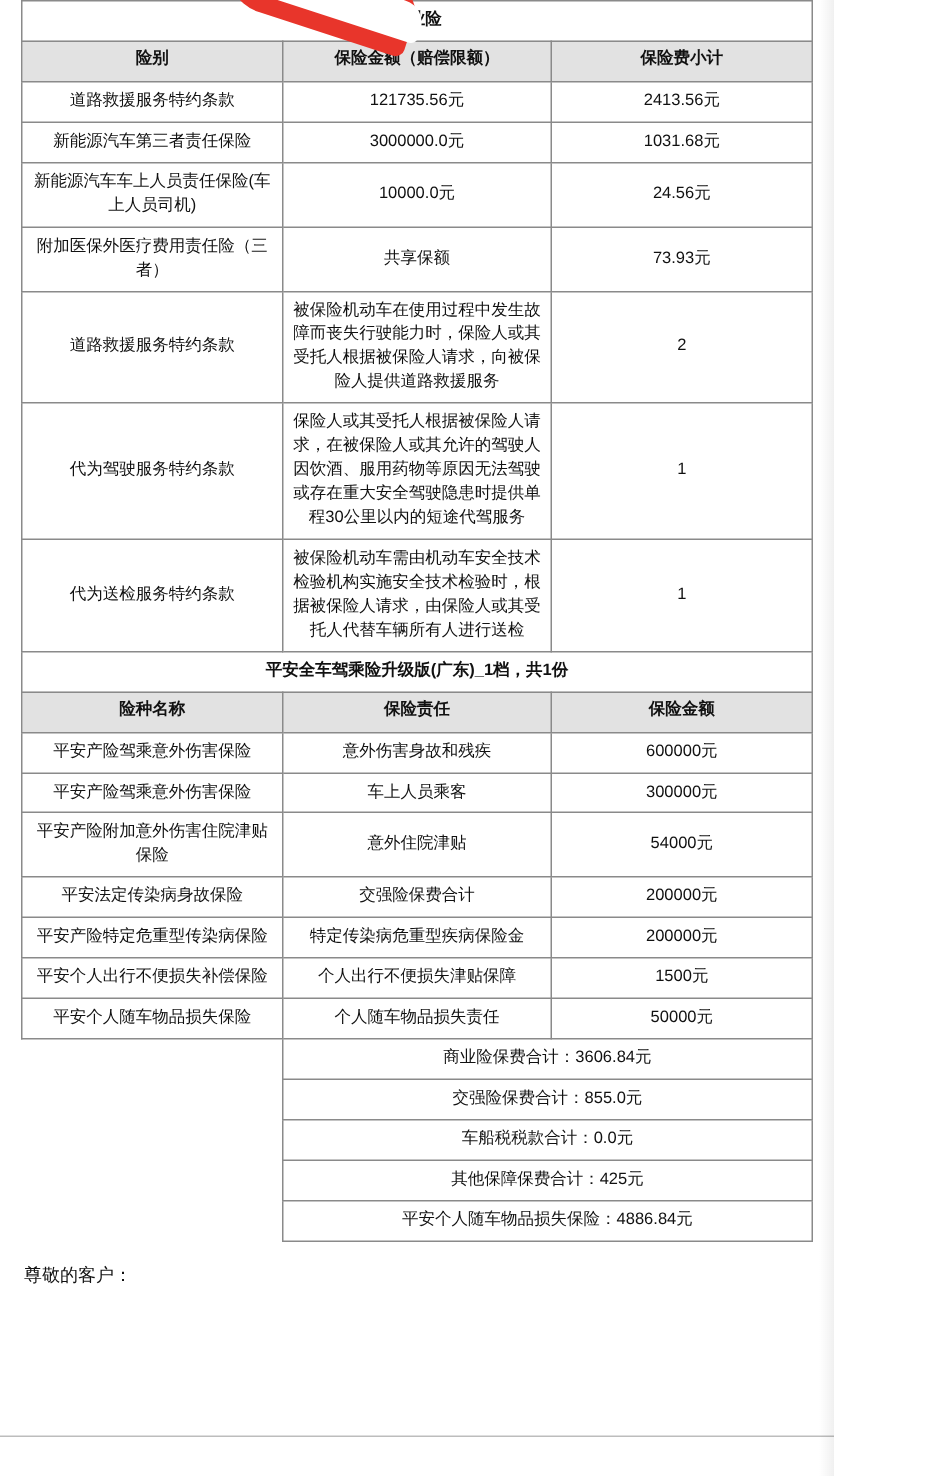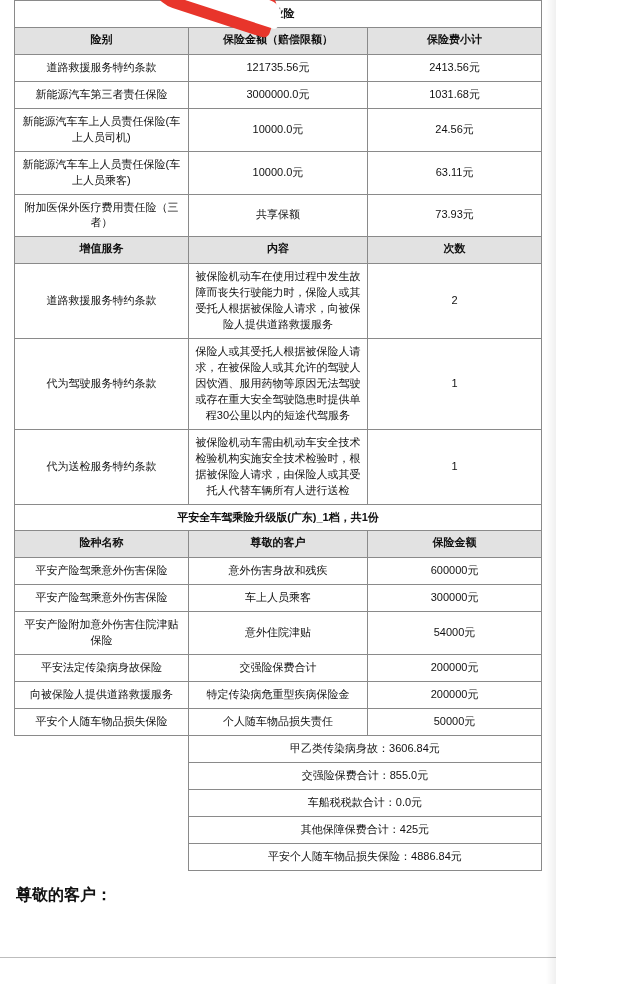--- a/index.html
+++ b/index.html
@@ -82,24 +82,23 @@
   .sum-row td {
     text-align: center;
     font-weight: normal;
   }
   .sum-left {
     border: none !important;
     background: #fff;
   }
   .footer {
     margin-top: 10px;
-    font-size: 16px;
+    font-size: 12px;
     color: #111;
     padding: 4px 2px;
-    font-weight: bold;
   }
   .bottom-line {
     position: absolute;
     left: 0;
     right: 0;
     bottom: 26px;
     border-top: 1px solid #bdbdbd;
   }
   .edge-shadow {
     position: absolute;
@@ -142,35 +141,25 @@
         <td>新能源汽车第三者责任保险</td>
         <td>3000000.0元</td>
         <td>1031.68元</td>
       </tr>
       <tr>
         <td>新能源汽车车上人员责任保险(车上人员司机)</td>
         <td>10000.0元</td>
         <td>24.56元</td>
       </tr>
       <tr>
-        <td>新能源汽车车上人员责任保险(车上人员乘客)</td>
-        <td>10000.0元</td>
-        <td>63.11元</td>
-      </tr>
-      <tr>
         <td>附加医保外医疗费用责任险（三者）</td>
         <td>共享保额</td>
         <td>73.93元</td>
       </tr>
 
-      <tr class="hdr">
-        <td>增值服务</td>
-        <td>内容</td>
-        <td>次数</td>
-      </tr>
       <tr class="tall">
         <td>道路救援服务特约条款</td>
         <td class="desc">被保险机动车在使用过程中发生故障而丧失行驶能力时，保险人或其受托人根据被保险人请求，向被保险人提供道路救援服务</td>
         <td>2</td>
       </tr>
       <tr class="tall2">
         <td>代为驾驶服务特约条款</td>
         <td class="desc">保险人或其受托人根据被保险人请求，在被保险人或其允许的驾驶人因饮酒、服用药物等原因无法驾驶或存在重大安全驾驶隐患时提供单程30公里以内的短途代驾服务</td>
         <td>1</td>
       </tr>
@@ -178,21 +167,21 @@
         <td>代为送检服务特约条款</td>
         <td class="desc">被保险机动车需由机动车安全技术检验机构实施安全技术检验时，根据被保险人请求，由保险人或其受托人代替车辆所有人进行送检</td>
         <td>1</td>
       </tr>
 
       <tr class="title-row">
         <td colspan="3">平安全车驾乘险升级版(广东)_1档，共1份</td>
       </tr>
       <tr class="hdr">
         <td>险种名称</td>
-        <td>尊敬的客户</td>
+        <td>保险责任</td>
         <td>保险金额</td>
       </tr>
       <tr>
         <td>平安产险驾乘意外伤害保险</td>
         <td>意外伤害身故和残疾</td>
         <td>600000元</td>
       </tr>
       <tr>
         <td>平安产险驾乘意外伤害保险</td>
         <td>车上人员乘客</td>
@@ -202,33 +191,38 @@
         <td>平安产险附加意外伤害住院津贴保险</td>
         <td>意外住院津贴</td>
         <td>54000元</td>
       </tr>
       <tr>
         <td>平安法定传染病身故保险</td>
         <td>交强险保费合计</td>
         <td>200000元</td>
       </tr>
       <tr>
-        <td>向被保险人提供道路救援服务</td>
+        <td>平安产险特定危重型传染病保险</td>
         <td>特定传染病危重型疾病保险金</td>
         <td>200000元</td>
+      </tr>
+      <tr>
+        <td>平安个人出行不便损失补偿保险</td>
+        <td>个人出行不便损失津贴保障</td>
+        <td>1500元</td>
       </tr>
       <tr>
         <td>平安个人随车物品损失保险</td>
         <td>个人随车物品损失责任</td>
         <td>50000元</td>
       </tr>
 
       <tr class="sum-row">
         <td class="sum-left"></td>
-        <td colspan="2">甲乙类传染病身故：3606.84元</td>
+        <td colspan="2">商业险保费合计：3606.84元</td>
       </tr>
       <tr class="sum-row">
         <td class="sum-left"></td>
         <td colspan="2">交强险保费合计：855.0元</td>
       </tr>
       <tr class="sum-row">
         <td class="sum-left"></td>
         <td colspan="2">车船税税款合计：0.0元</td>
       </tr>
       <tr class="sum-row">

